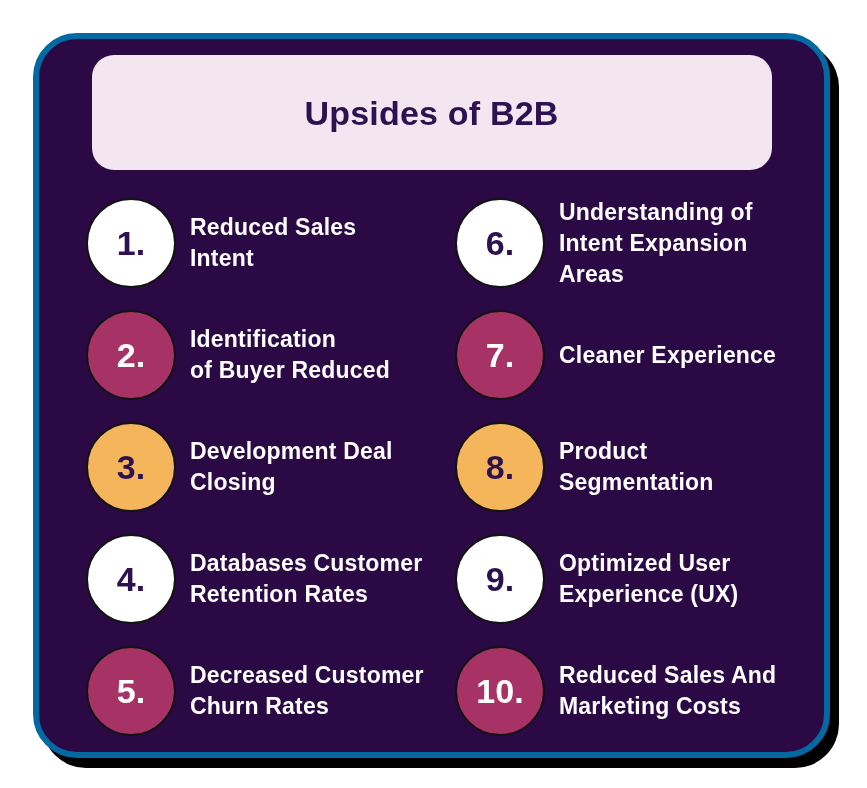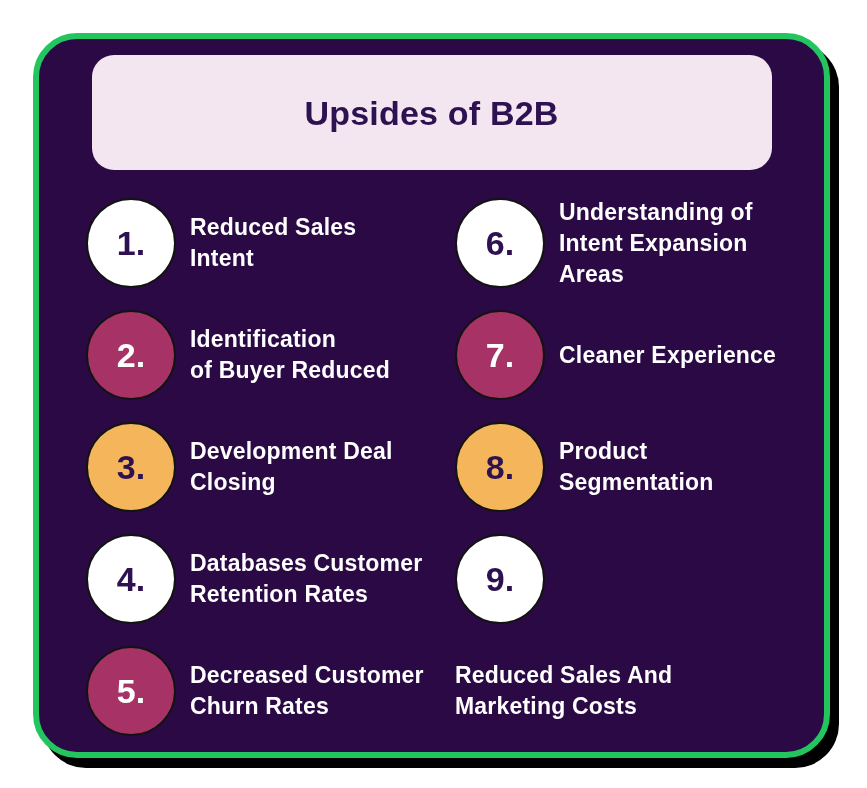--- a/index.html
+++ b/index.html
@@ -12,21 +12,21 @@
     overflow: hidden;
   }
   .board {
     position: absolute;
     left: 33px;
     top: 33px;
     width: 797px;
     height: 725px;
     box-sizing: border-box;
     background: #2A0944;
-    border: 6px solid #22c55e;
+    border: 6px solid #0369a1;
     border-radius: 44px;
     box-shadow: 9px 10px 0 #000000;
   }
   .header-box {
     margin: 16px auto 0 auto;
     width: 680px;
     height: 115px;
     background: #F3E6F0;
     border-radius: 22px;
     display: flex;
@@ -163,23 +163,28 @@
           <span class="num">8.</span>
         </div>
         <div class="label">Product
 Segmentation</div>
       </div>
 
       <div class="item">
         <div class="circle" data-color="white">
           <span class="num">9.</span>
         </div>
+        <div class="label">Optimized User
+Experience (UX)</div>
       </div>
 
       <div class="item">
+        <div class="circle" data-color="magenta">
+          <span class="num">10.</span>
+        </div>
         <div class="label">Reduced Sales And
 Marketing Costs</div>
       </div>
 
     </div>
 
   </div>
 
 </div>
 

